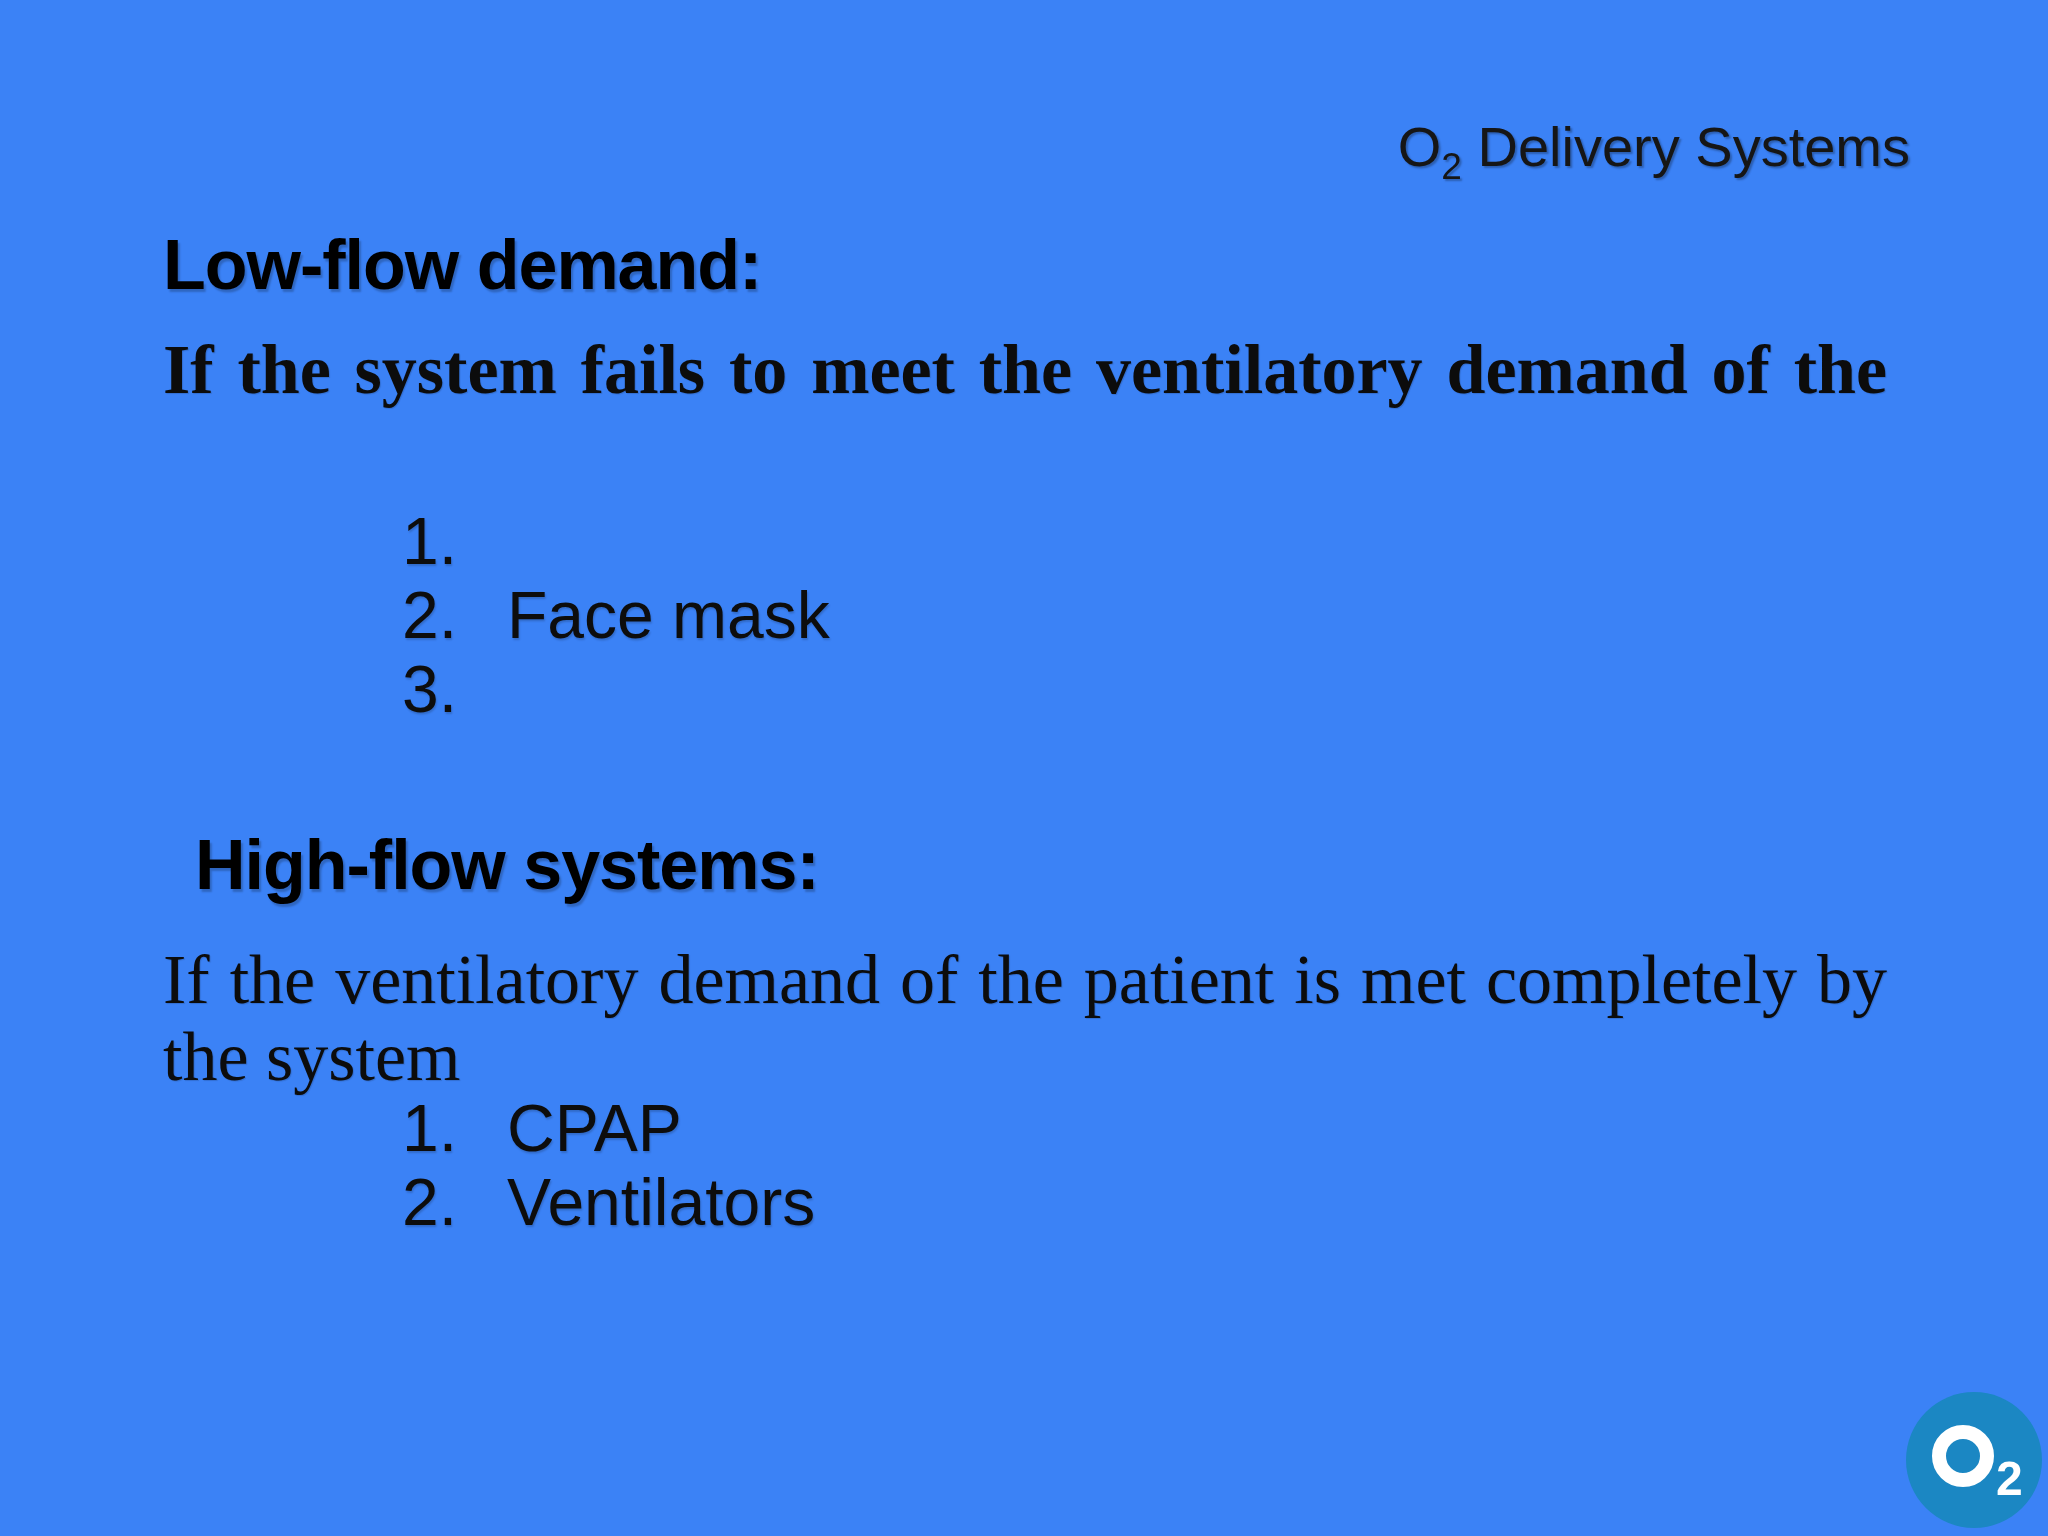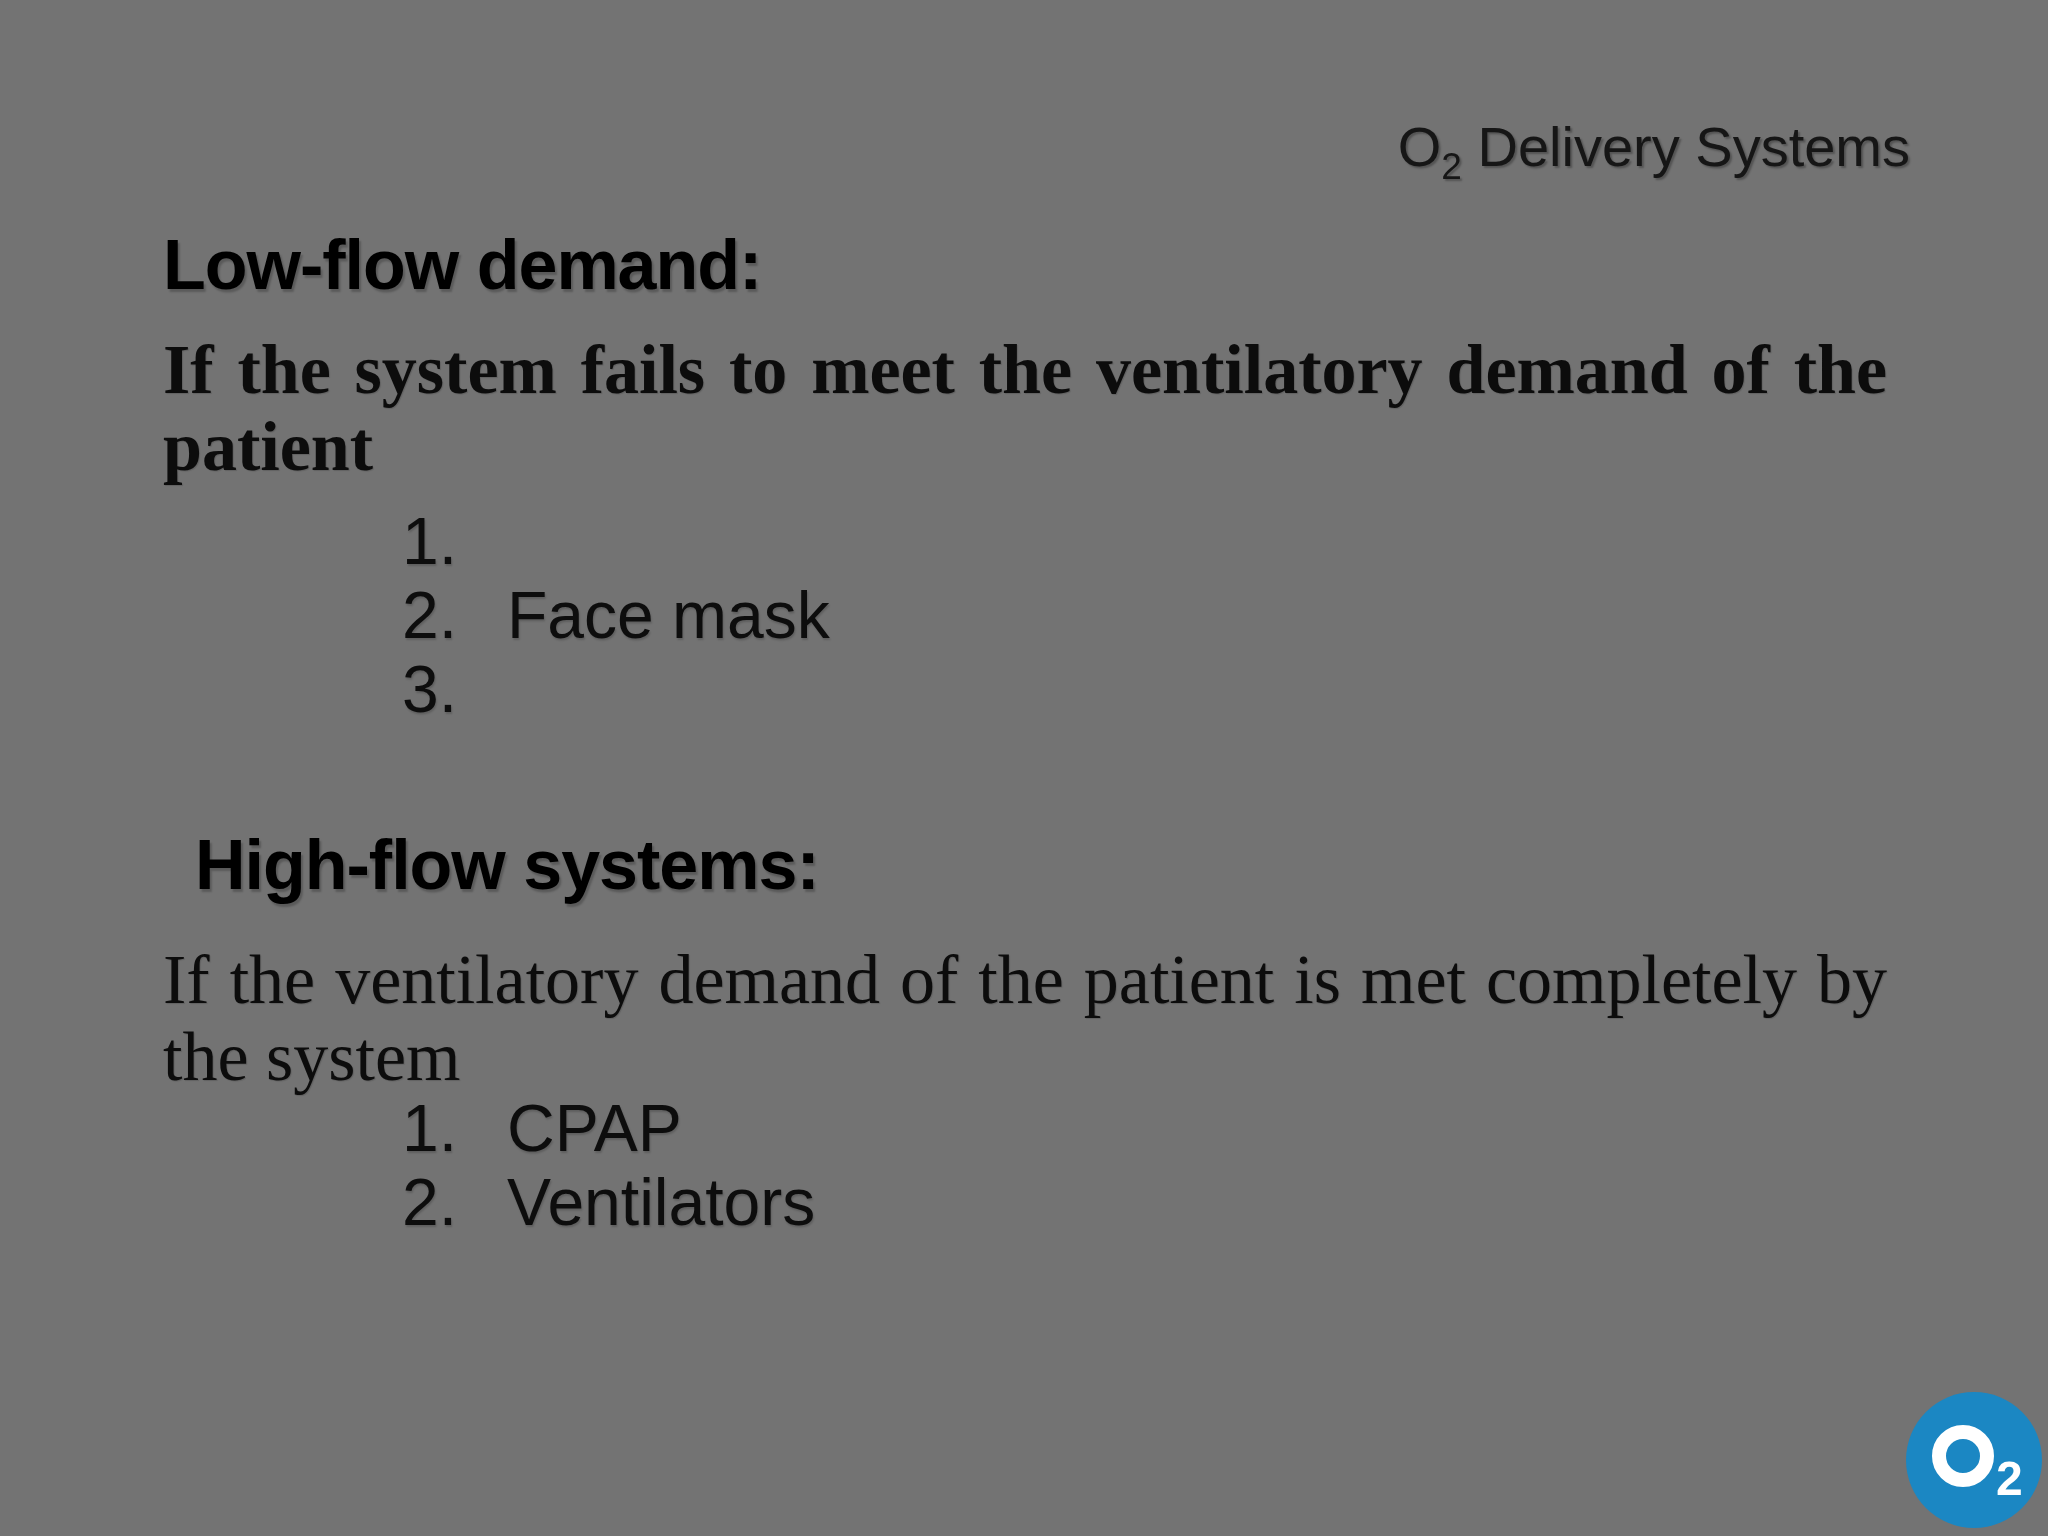--- a/index.html
+++ b/index.html
@@ -1,19 +1,19 @@
 <!DOCTYPE html>
 <html><head>
 <meta charset="utf-8">
 <style>
   html,body{margin:0;padding:0;background:#ffffff;}
   .slide{
     position:relative;
     width:2048px;height:1536px;
-    background:#737373;
+    background:#3b82f6;
     overflow:hidden;
     color:#0c0c0c;
   }
   
   .slide-header{
     position:absolute;top:116px;right:138px;
     font:400 56px/1.1 "Liberation Sans", sans-serif;
     color:#161616;
     text-shadow:2px 2px 2px rgba(0,0,0,.28);
     white-space:nowrap;
@@ -76,21 +76,20 @@
 <body>
 
 <div class="slide">
 
   <div class="slide-header"><span>O</span><span class="subscript">2</span><span> Delivery Systems</span></div>
 
   <div class="heading h-low">Low-flow demand:</div>
 
   <div class="para p1">
     <div class="jline">If the system fails to meet the ventilatory demand of the</div>
-    <div class="lline">patient</div>
   </div>
 
   <ol class="num-list l1">
     <li class="num-item">
       <span class="num">1.</span>
     </li>
     <li class="num-item">
       <span class="num">2.</span>
       <span class="lab">Face mask</span>
     </li>

